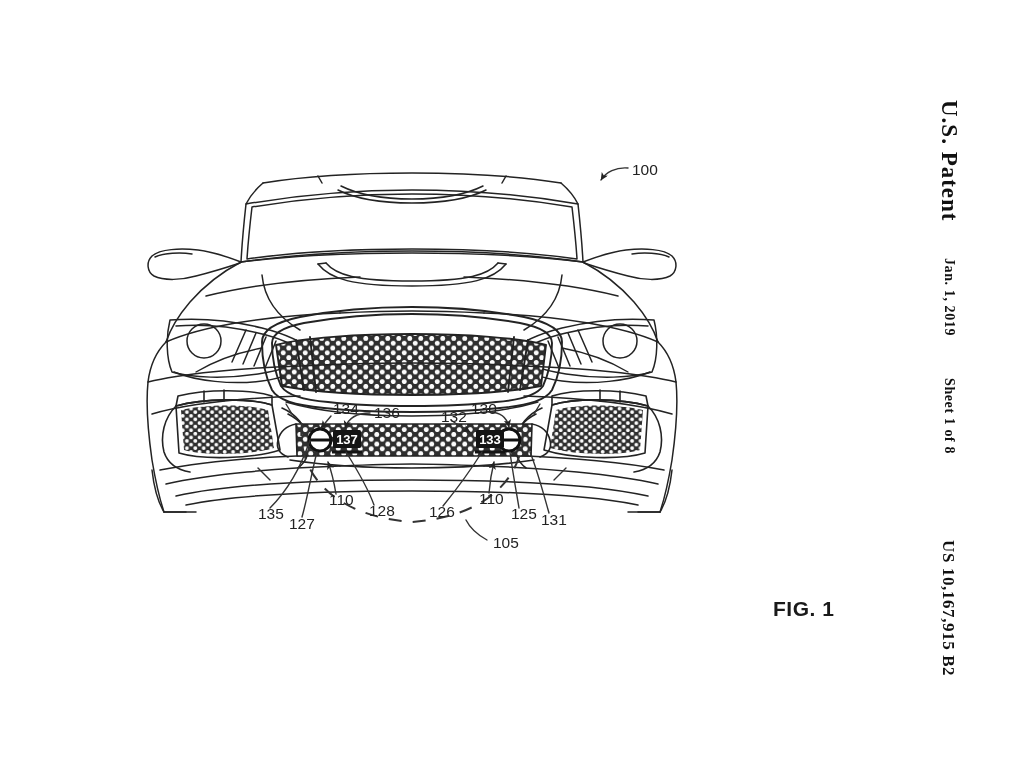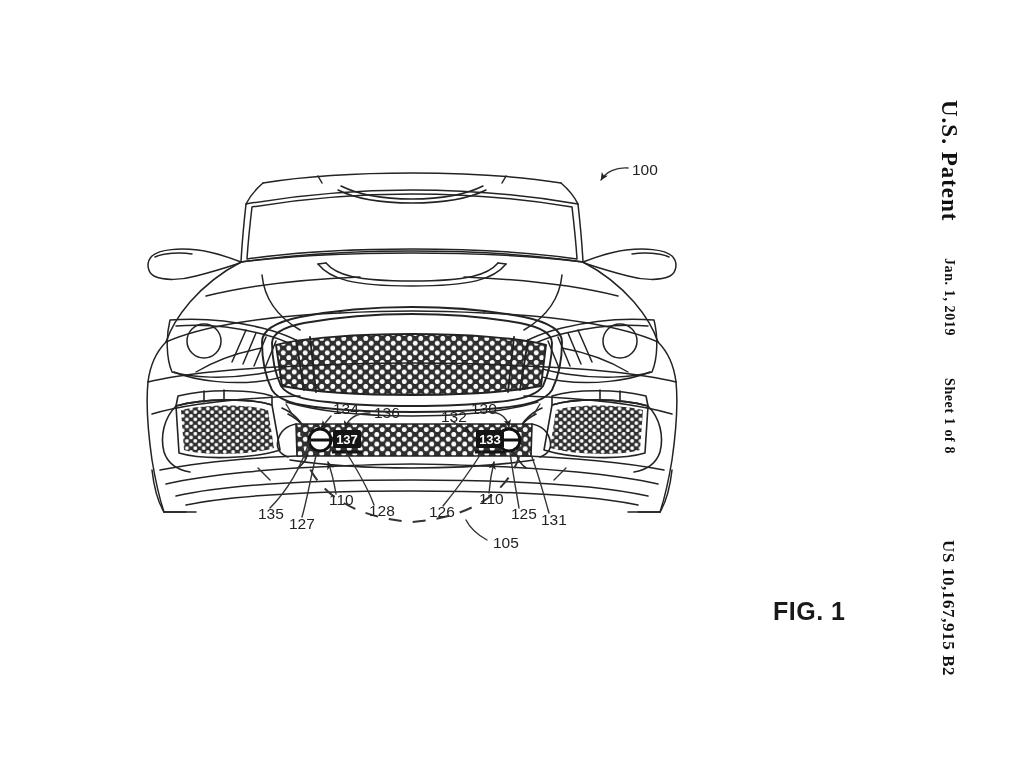--- a/index.html
+++ b/index.html
@@ -58,21 +58,21 @@
     font-size: 17px;
     letter-spacing: 0.6px;
   }
   
   #fig-caption {
     position: absolute;
     left: 773px;
     top: 597px;
     font-family: "Liberation Sans", sans-serif;
     font-weight: bold;
-    font-size: 25px;
+    font-size: 21px;
     letter-spacing: 0.5px;
     color: #1a1a1a;
   }
   
   #drawing {
     position: absolute;
     left: 0;
     top: 0;
     width: 1024px;
     height: 784px;

